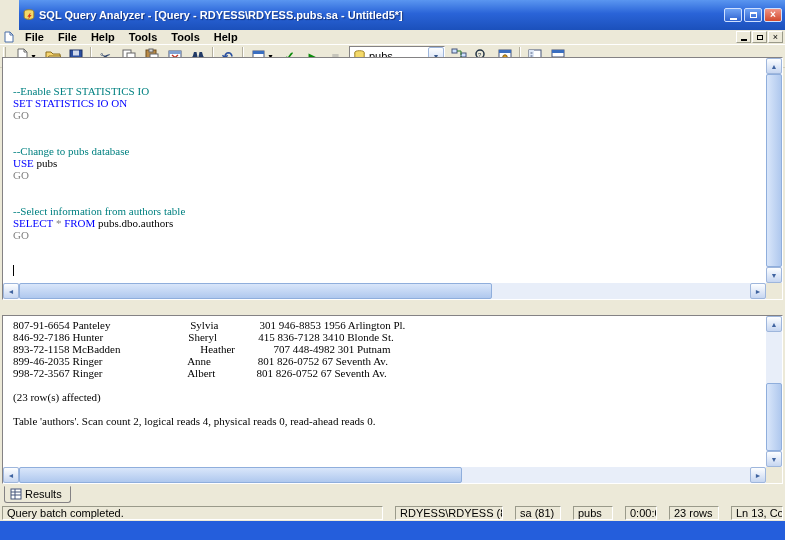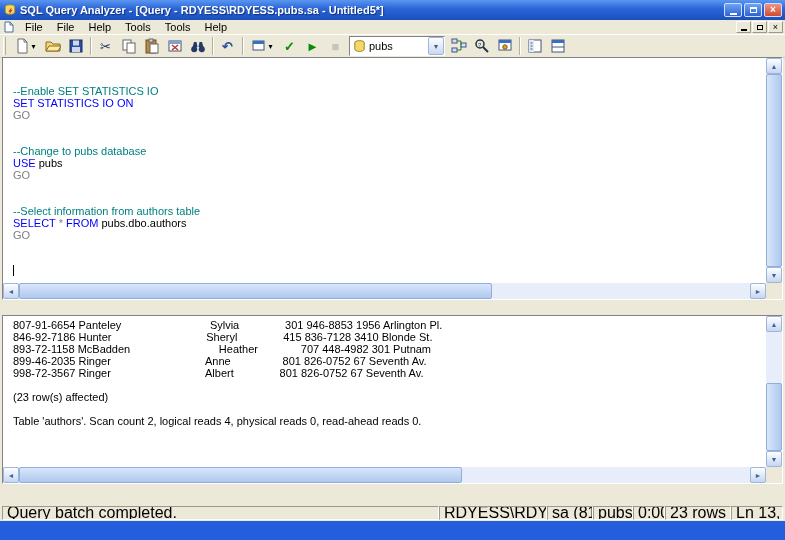--- a/index.html
+++ b/index.html
@@ -3,36 +3,36 @@
 <meta charset="utf-8">
 <style>
   * { margin:0; padding:0; box-sizing:border-box; }
   body { font-family:"Liberation Sans", sans-serif; }
   .screen { position:relative; width:785px; height:540px; background:#245EDC; overflow:hidden; }
 
   
   .app { position:absolute; left:0; top:0; width:785px; height:521px; background:#ECE9D8; }
 
   
-  .titlebar { height:20px; display:flex; align-items:center; padding:0 3px;
+  .titlebar { height:30px; display:flex; align-items:center; padding:0 3px;
     background:linear-gradient(180deg,#5A96F0 0%,#2A64D8 45%,#1B50BB 100%);
-    color:#fff; font-size:11px; font-weight:bold; white-space:nowrap; overflow:hidden; }
+    color:#fff; font-size:11px; font-weight:bold; white-space:nowrap; overflow:hidden;margin-left:19px; }
   .titlebar .app-ico { width:14px; height:14px; margin-right:3px; flex:0 0 auto; }
   .titlebar .ttl { flex:1; overflow:hidden; text-overflow:ellipsis; text-shadow:1px 1px 1px #10307a; }
   .capbtn { width:18px; height:14px; margin-left:2px; border:1px solid #cfe0ff; border-radius:2px;
     display:flex; align-items:center; justify-content:center; color:#fff; font-size:10px; line-height:10px;
     background:linear-gradient(180deg,#6FA3F5,#2E62CF); flex:0 0 auto; }
   .capbtn.close { background:linear-gradient(180deg,#F09485,#D24A2E); }
   .glyph-min { display:block; width:7px; height:2px; background:#fff; margin-top:7px; }
   .glyph-restore { display:block; width:7px; height:6px; border:1px solid #fff; border-top-width:2px; }
 
   
   .menubar { height:14px; display:flex; align-items:center; background:#ECE9D8; font-size:11px; padding:0 2px; }
   .menubar .mdi-ico { width:12px; height:12px; margin:0 3px 0 1px; }
-  .menu-item { padding:0 7px; height:14px; line-height:14px; color:#000; }
+  .menu-item { padding:0 7px; height:14px; line-height:14px; color:#000;font-weight:bold; }
   .menubar .spacer { flex:1; }
   .mdibtn { width:15px; height:12px; margin-left:1px; background:#ECE9D8; border:1px solid;
     border-color:#fff #9a9a8a #9a9a8a #fff; display:flex; align-items:center; justify-content:center;
     font-size:9px; line-height:9px; color:#000; }
   .glyph-min-s { display:block; width:6px; height:2px; background:#000; margin-top:6px; }
   .glyph-restore-s { display:block; width:6px; height:5px; border:1px solid #000; }
 
   
   .toolbar { height:24px; display:flex; align-items:center; background:#ECE9D8; padding:0 2px;
     border-top:1px solid #fff; border-bottom:1px solid #d2cebb; }
@@ -56,21 +56,21 @@
   .combo-btn { width:16px; height:18px; background:linear-gradient(180deg,#FDFEFF,#C9D8F2);
     border:1px solid #9EB6DC; border-radius:2px; display:flex; align-items:center; justify-content:center;
     font-size:8px; color:#3B5A8C; }
 
   
   .pane { position:absolute; left:2px; right:2px; background:#fff;
     border:1px solid; border-color:#848284 #fff #fff #848284; }
   #editor-pane  { top:57px;  height:243px; }
   #results-pane { top:315px; height:169px; }
   .pane-content { position:absolute; left:0; top:0; right:16px; bottom:16px; overflow:hidden;
-    font-family:Liberation Sans, sans-serif; font-size:11px; line-height:12px;
+    font-family:Liberation Serif, serif; font-size:11px; line-height:12px;
     padding:3px 0 16px 10px; white-space:pre; color:#000; }
   .code-line { height:12px; white-space:pre; }
   .tok-comment { color:var(--tok-comment,#008080); }
   .tok-keyword { color:var(--tok-keyword,#0000FF); }
   .tok-operator{ color:var(--tok-operator,#808080); }
   .tok-batch   { color:var(--tok-batch,#808080); }
   .tok-plain   { color:var(--tok-plain,#000); }
   .caret { display:inline-block; width:1px; height:11px; background:#000; vertical-align:top;
     animation:blink 1s steps(1) infinite; }
   @keyframes blink { 50% { opacity:0; } }
@@ -95,21 +95,21 @@
 
   
   .tabstrip { position:absolute; left:2px; right:2px; top:486px; height:19px; display:flex; align-items:flex-start; }
   .tab { display:inline-flex; align-items:center; gap:3px; margin-left:2px; padding:1px 8px 2px 5px; height:17px;
     background:#ECE9D8; border:1px solid #848284; border-top:1px solid #ECE9D8;
     border-radius:0 0 3px 3px; font-size:11px; }
   .tab svg { display:block; }
 
   
   .statusbar { position:absolute; left:0; right:0; top:505px; height:16px; background:#ECE9D8;
-    display:flex; gap:0; padding:1px 2px 0 2px; font-size:16px; }
+    display:flex; gap:12px; padding:1px 2px 0 2px; font-size:11px; }
   .spane { border:1px solid; border-color:#9a9a8a #fff #fff #9a9a8a; padding:0 4px;
     display:flex; align-items:center; white-space:nowrap; overflow:hidden; height:14px; }
   .spane.grow { flex:1; }
 
   
   .bgstrip { position:absolute; left:8px; right:0; top:522px; height:12px; background:#ECE9D8;
     display:flex; gap:2px; padding:1px 2px 1px 2px; font-size:10px; }
   .bpane { border:1px solid; border-color:#9a9a8a #fff #fff #9a9a8a; padding:0 4px;
     display:flex; align-items:center; white-space:nowrap; height:10px; line-height:10px; }
   .bpane.grow { flex:1; }
@@ -345,26 +345,37 @@
             <span>◄</span>
           </span>
         <span class="sb-thumb" id="rs-hthumb"></span>
         <span class="sb-btn right">
             <span>►</span>
           </span>
       </div>
       <div class="sb-corner"></div>
     </div>
 
+    <div class="tabstrip">
+      <span class="tab">
+        <svg width="12" height="12" viewBox="0 0 12 12">
+          <rect x="1" y="1" width="10" height="10" fill="#fff" stroke="#44557a"></rect>
+          <line x1="1" y1="4" x2="11" y2="4" stroke="#44557a"></line>
+            <line x1="1" y1="7" x2="11" y2="7" stroke="#44557a"></line>
+          <line x1="5" y1="1" x2="5" y2="11" stroke="#44557a"></line>
+        </svg>
+        <span>Results</span>
+      </span>
+    </div>
 
     <div class="statusbar">
       <span class="spane grow">Query batch completed.</span>
       <span class="spane" style="width:108px">RDYESS\RDYESS (8.0)</span>
       <span class="spane" style="width:46px">sa (81)</span>
       <span class="spane" style="width:40px">pubs</span>
       <span class="spane" style="width:32px">0:00:00</span>
-      <span class="spane" style="width:66px">23 rows</span>
+      <span class="spane" style="width:50px">23 rows</span>
       <span class="spane" style="width:52px">Ln 13, Col 1</span>
     </div>
   </div>
 
 
 </div>
 
 </body></html>

